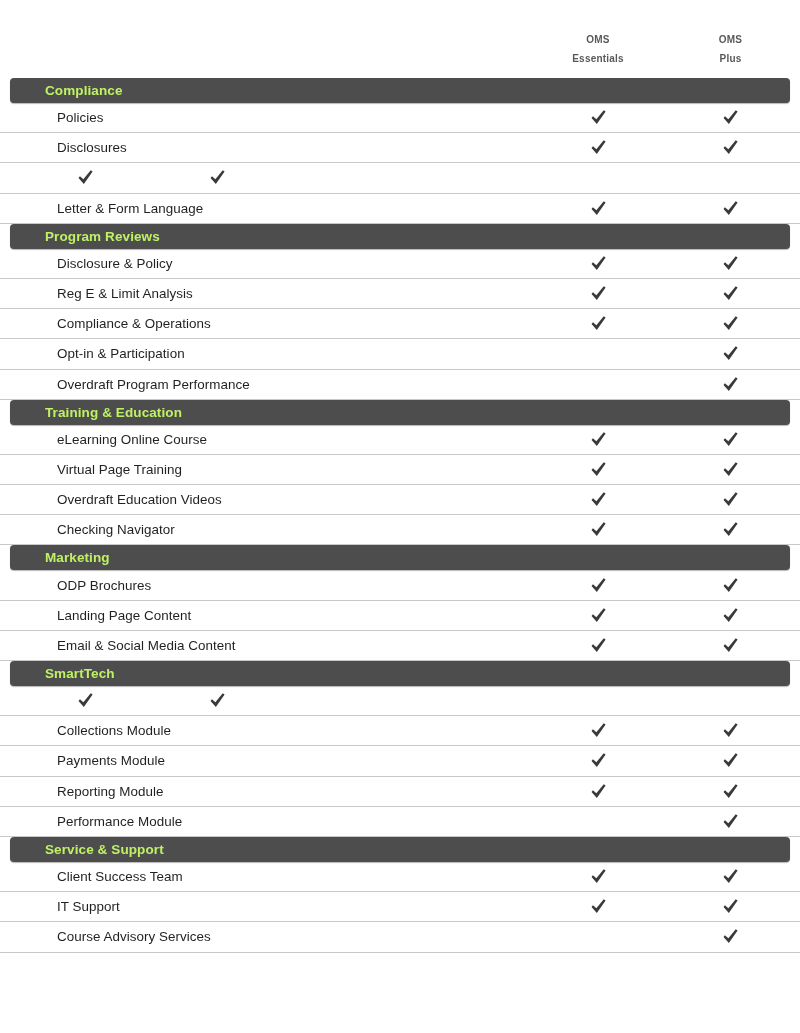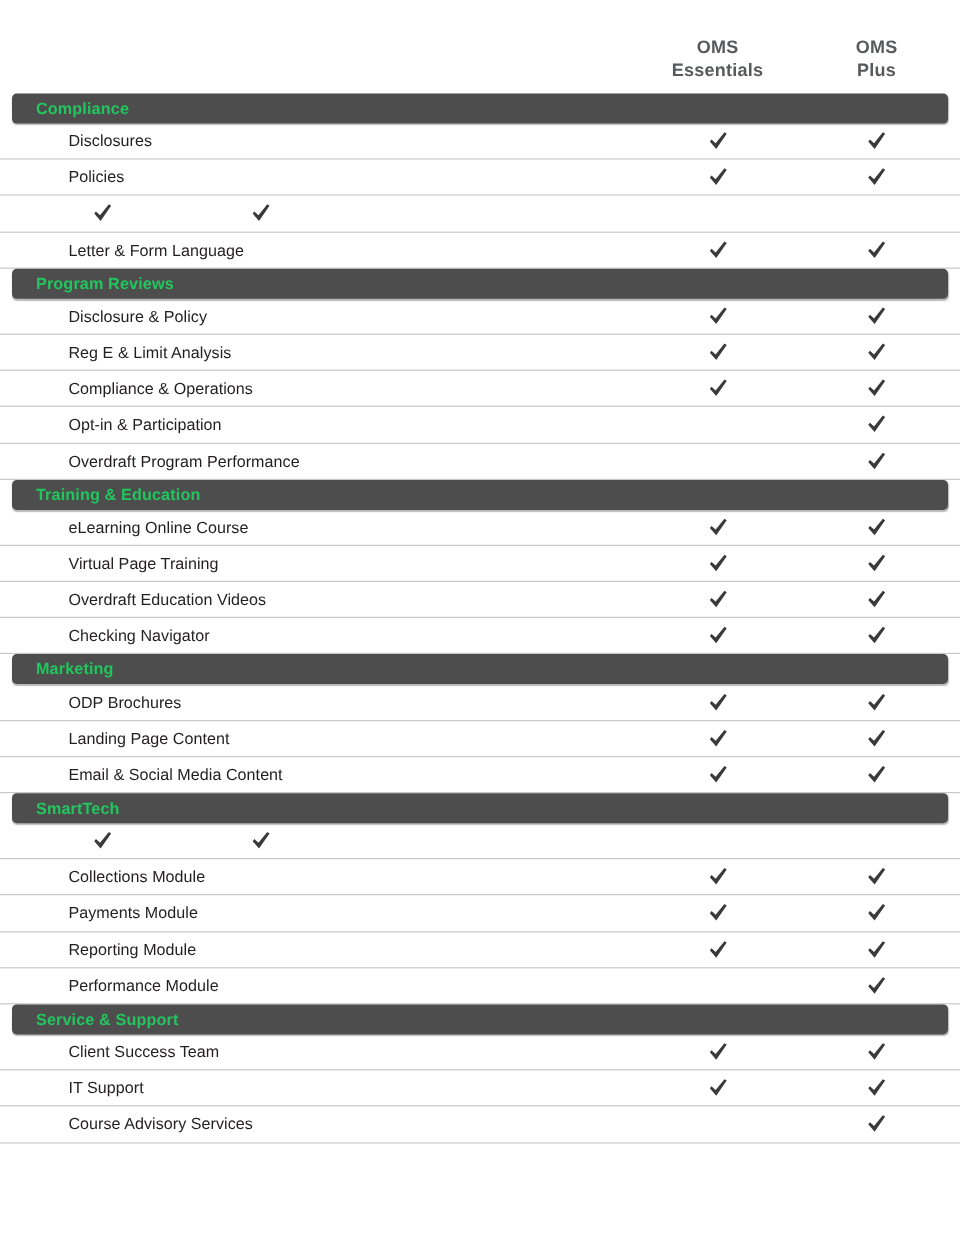--- a/index.html
+++ b/index.html
@@ -29,21 +29,21 @@
     height: 78px;
     padding-left: 12px;
     padding-right: 10px;
   }
   .header-feature-spacer {
     flex: 0 0 513px;
   }
   .plan-header {
     flex: 0 0 auto;
     text-align: center;
-    font-size: 15px;
+    font-size: 10px;
     font-weight: bold;
     color: #58595b;
     line-height: 19px;
     letter-spacing: 0.2px;
     padding-bottom: 10px;
     margin-top: 12px;
   }
   .plan-header.essentials { width: 146px; }
   .plan-header.plus { width: 119px; }
   .plan-header .plan-line { display: block; white-space: nowrap; }
@@ -53,22 +53,22 @@
     position: relative;
     margin: 0 10px 0 10px;
     height: 25px;
     background: #4d4d4d;
     border-radius: 4px;
     box-shadow: 0 1px 1px rgba(0,0,0,0.28);
     display: flex;
     align-items: center;
   }
   .section-title {
-    padding-left: 20px;
-    color: #22c55e;
+    padding-left: 35px;
+    color: #bef264;
     font-size: 13.5px;
     font-weight: bold;
     letter-spacing: 0.1px;
     line-height: 25px;
   }
 
   
   .feature-row {
     display: flex;
     align-items: center;
@@ -125,39 +125,39 @@
       <span class="plan-line">OMS</span>
       <span class="plan-line">Plus</span>
     </div>
   </div>
 
   <div id="sections-container">
       <div class="section">
         <div class="section-header">
           <span class="section-title">Compliance</span>
         </div>
+        <div class="feature-row">
+          <div class="feature-name">Policies</div>
+          <div class="cell essentials">
+            <span class="check-icon">
+              <svg viewBox="0 0 24 24" aria-hidden="true">
+                <path d="M3.2 12.6 L5.0 10.4 L9.3 14.3 L18.6 2.9 L21.0 4.4 L9.9 20.3 Z" fill="currentColor"></path>
+              </svg>
+            </span>
+          </div>
+          <div class="cell plus">
+            <span class="check-icon">
+              <svg viewBox="0 0 24 24" aria-hidden="true">
+                <path d="M3.2 12.6 L5.0 10.4 L9.3 14.3 L18.6 2.9 L21.0 4.4 L9.9 20.3 Z" fill="currentColor"></path>
+              </svg>
+            </span>
+          </div>
+        </div>
         <div class="feature-row first-of-section">
           <div class="feature-name">Disclosures</div>
-          <div class="cell essentials">
-            <span class="check-icon">
-              <svg viewBox="0 0 24 24" aria-hidden="true">
-                <path d="M3.2 12.6 L5.0 10.4 L9.3 14.3 L18.6 2.9 L21.0 4.4 L9.9 20.3 Z" fill="currentColor"></path>
-              </svg>
-            </span>
-          </div>
-          <div class="cell plus">
-            <span class="check-icon">
-              <svg viewBox="0 0 24 24" aria-hidden="true">
-                <path d="M3.2 12.6 L5.0 10.4 L9.3 14.3 L18.6 2.9 L21.0 4.4 L9.9 20.3 Z" fill="currentColor"></path>
-              </svg>
-            </span>
-          </div>
-        </div>
-        <div class="feature-row">
-          <div class="feature-name">Policies</div>
           <div class="cell essentials">
             <span class="check-icon">
               <svg viewBox="0 0 24 24" aria-hidden="true">
                 <path d="M3.2 12.6 L5.0 10.4 L9.3 14.3 L18.6 2.9 L21.0 4.4 L9.9 20.3 Z" fill="currentColor"></path>
               </svg>
             </span>
           </div>
           <div class="cell plus">
             <span class="check-icon">
               <svg viewBox="0 0 24 24" aria-hidden="true">

